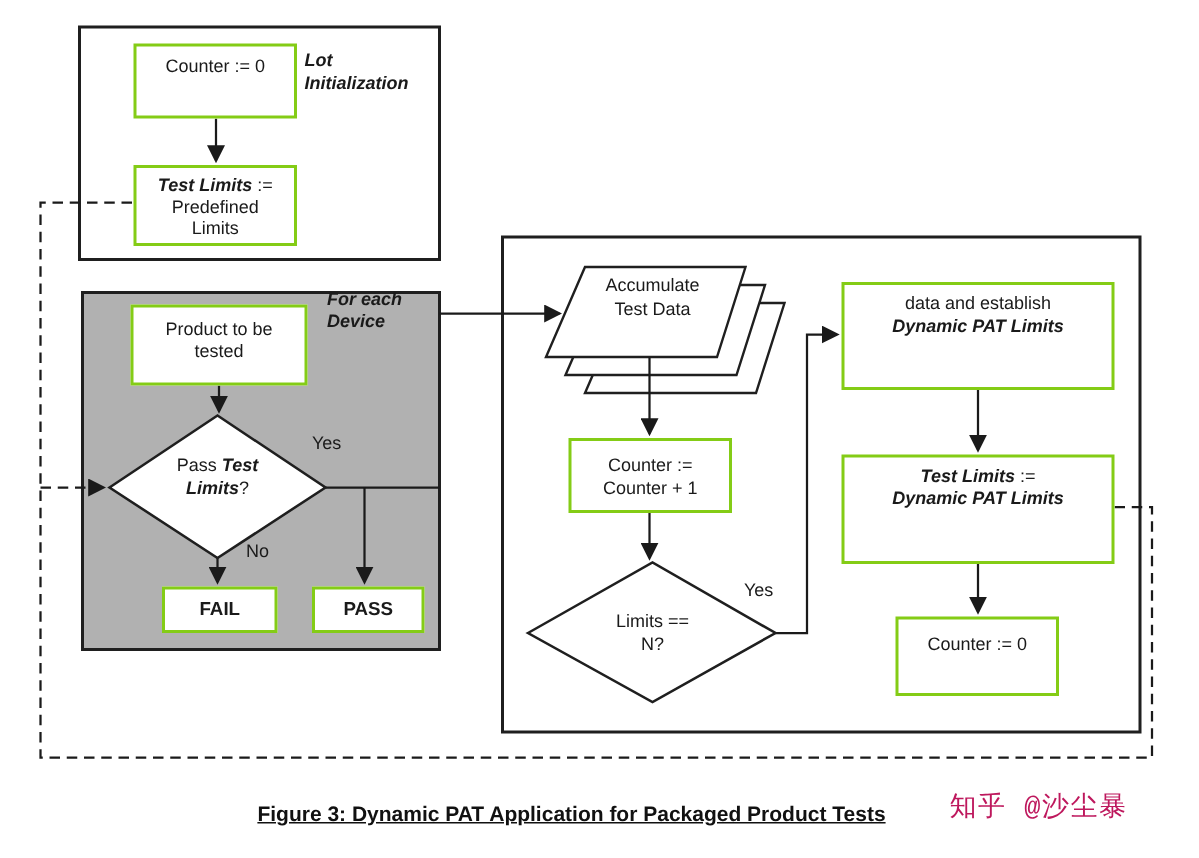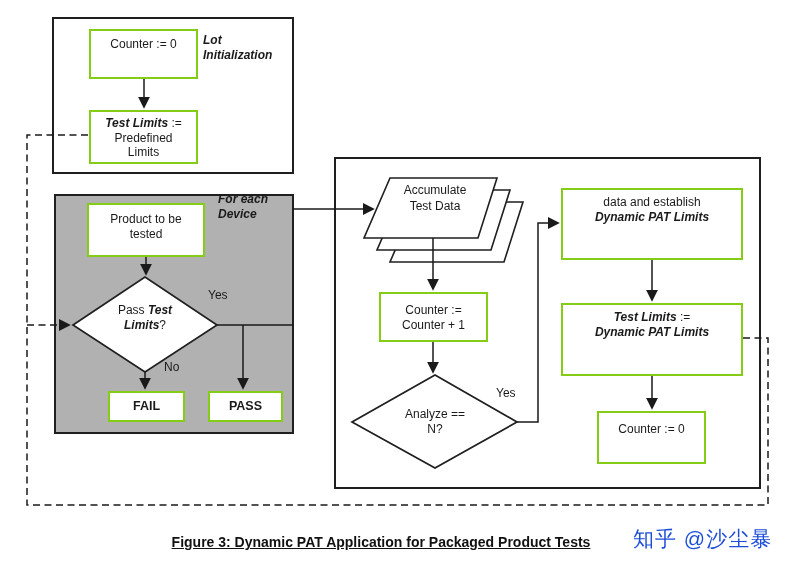--- a/index.html
+++ b/index.html
@@ -18,22 +18,22 @@
   }
   .em, em { font-style:italic; font-weight:bold; }
   .lbl { font-weight:bold; font-style:italic; }
   .bold { font-weight:bold; }
   .caption {
     position:absolute; left:0; top:534px; width:762px; text-align:center;
     font-size:14px; font-weight:bold; text-decoration:underline;
     color:#111111;
   }
   .watermark {
-    position:absolute; left:633px; top:525px; font-size:21px;
-    color:#1d4ed8; letter-spacing:1px; white-space:pre;
+    position:absolute; left:633px; top:525px; font-size:18px;
+    color:#be185d; letter-spacing:1px; white-space:pre;font-family:Liberation Mono, monospace;
   }
 </style>
 </head>
 <body>
 
 <div class="stage">
 
   <svg width="799" height="572" viewBox="0 0 799 572">
     <defs>
       <marker id="arr" viewBox="0 0 10 10" refX="8.5" refY="5" markerWidth="8" markerHeight="8" orient="auto-start-reverse">
@@ -101,21 +101,21 @@
     <div>Accumulate</div>
     <div>Test Data</div>
   </div>
 
   <div class="box" style="left:379px; top:292px; width:109px; height:50px; padding-top:9px;">
     <div>Counter :=</div>
     <div>Counter + 1</div>
   </div>
 
   <div class="t ctr" style="left:385px; top:407px; width:100px; line-height:15px;">
-    <div>Analyze ==</div>
+    <div>Limits ==</div>
     <div>N?</div>
   </div>
   <div class="t" style="left:496px; top:386px;">Yes</div>
 
   <div class="box" style="left:561px; top:188px; width:182px; height:72px; padding-top:5px;">
     <div>data and establish</div>
     <div><em>Dynamic PAT Limits</em></div>
   </div>
 
   <div class="box" style="left:561px; top:303px; width:182px; height:73px; padding-top:5px;">

